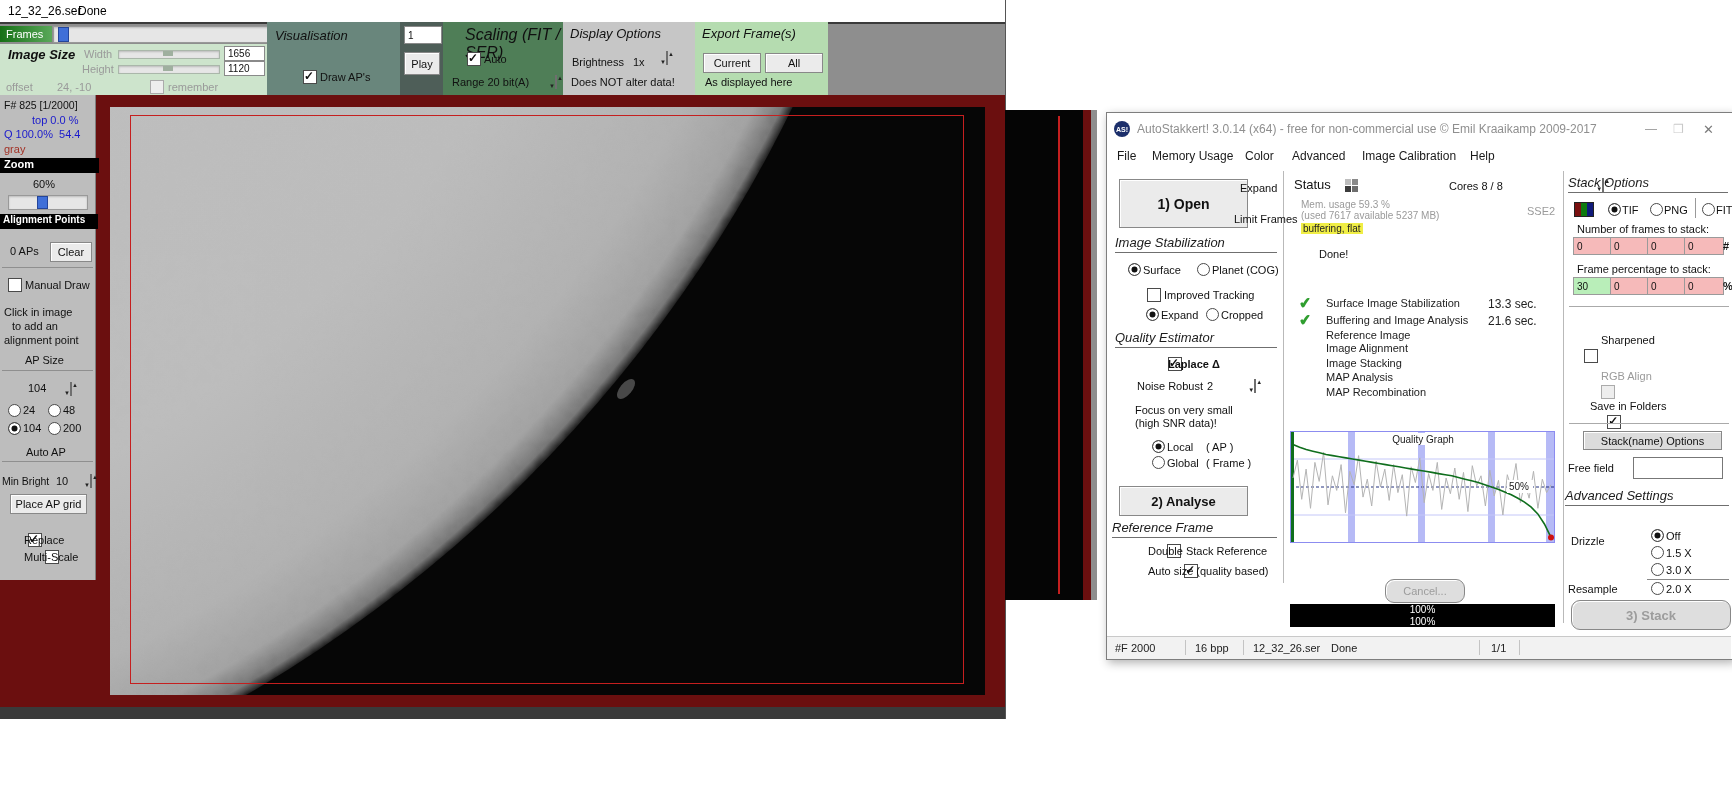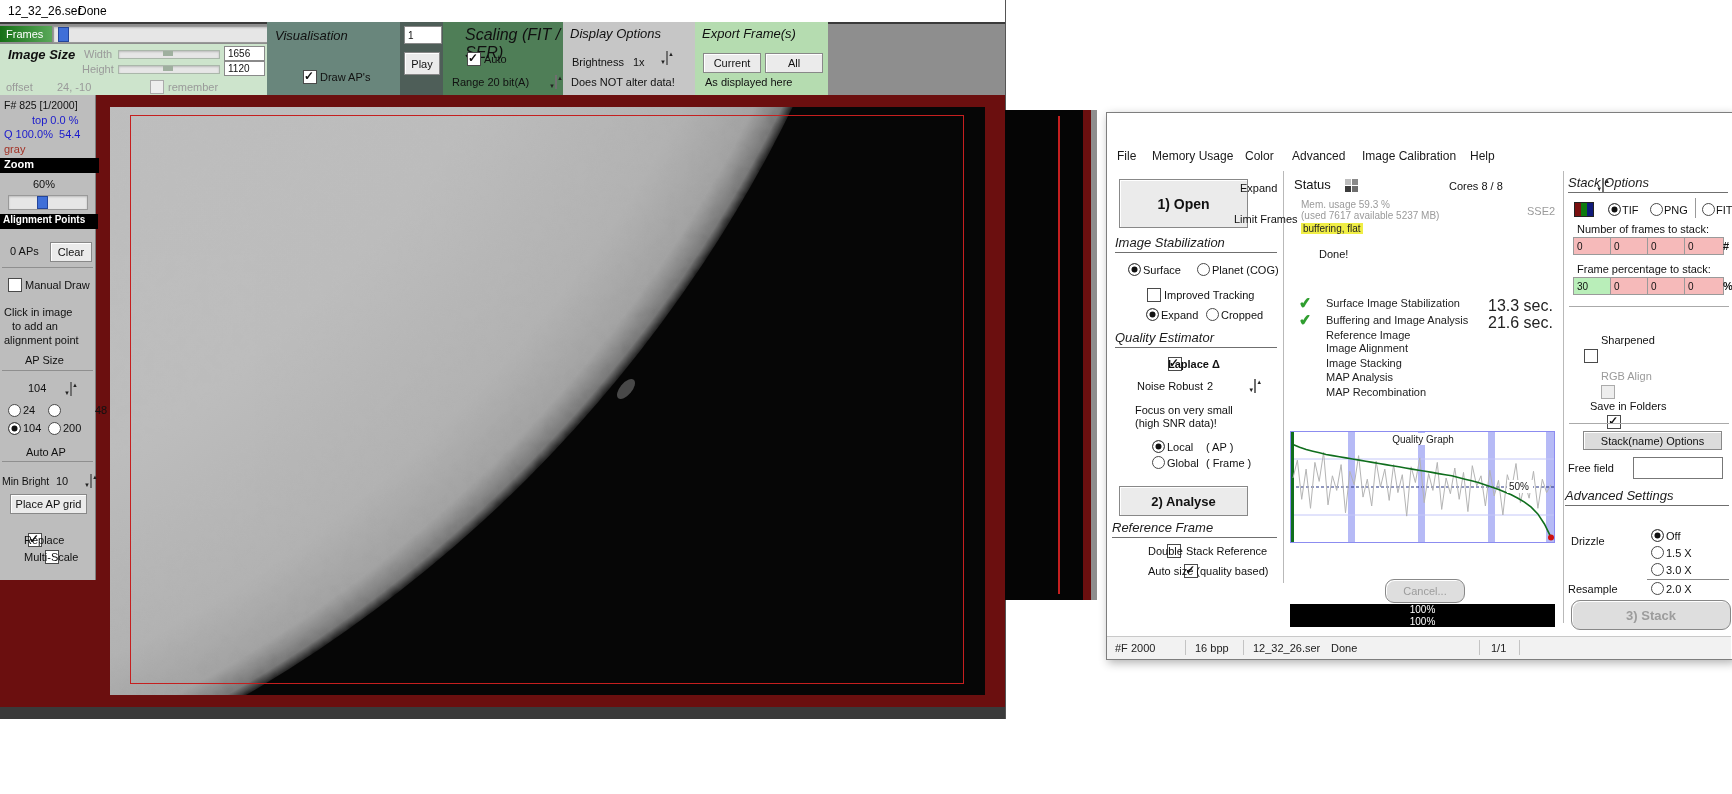--- a/index.html
+++ b/index.html
@@ -37,21 +37,21 @@
   .sidebar{left:0;top:95px;width:95px;height:485px;background:#bdbdbd;border-right:1px solid #808080;font-size:11px;}
   .blue{color:#1a1acc;}
   .brick{color:#a33226;}
   
   .aswin{left:1106px;top:112px;width:626px;height:546px;background:#fff;border:1px solid #7e7e7e;
          box-shadow:2px 3px 9px rgba(0,0,0,.30);font-size:11px;}
   .hdr{font-style:italic;font-size:13px;color:#1c1c1c;border-bottom:1px solid #6f6f6f;padding-bottom:2px;}
   .menu-item{position:absolute;top:4px;font-size:12px;color:#1a1a1a;}
   .vline{position:absolute;width:1px;background:#b9b9b9;}
   .task-lbl{position:absolute;left:219px;font-size:11px;color:#222;}
-  .task-time{position:absolute;left:381px;font-size:16px;color:#222;}
+  .task-time{position:absolute;left:381px;font-size:12px;color:#222;}
   .tick{position:absolute;left:192px;font-size:15px;font-weight:bold;color:#2f9e2f;transform:rotate(-6deg);}
   .pinkbox{position:absolute;width:35px;height:16px;background:#f6baba;border:1px solid #9a9a9a;font-size:10px;padding-left:3px;display:flex;align-items:center;}
   .greenbox{background:#b9eeb9;}
   .ylw{background:#f0ee45;color:#222;padding:0 2px;font-size:10px;}
   .statusbar{position:absolute;left:0;top:523px;width:624px;height:22px;background:#f2f2f2;border-top:1px solid #c9c9c9;}
   .statusbar span{position:absolute;top:5px;font-size:11px;color:#222;}
   .sbsep{position:absolute;top:3px;width:1px;height:15px;background:#c4c4c4;}
   .gridicon{position:absolute;width:13px;height:13px;}
   .gridicon i{position:absolute;width:6px;height:6px;}
 </style>
@@ -178,21 +178,21 @@
         <span class="abs" style="left:4px;top:211px;">Click in image</span>
         <span class="abs" style="left:4px;top:225px;margin-left:8px;">to add an</span>
         <span class="abs" style="left:4px;top:239px;">alignment point</span>
         <span class="abs" style="left:25px;top:259px;">AP Size</span>
         <div class="abs hr" style="left:2px;top:275px;width:91px;"></div>
         <span class="abs" style="left:28px;top:287px;">104</span>
         <span class="abs spin" style="left:53px;top:284px;"></span>
         <span class="abs radio" style="left:8px;top:309px;"></span>
         <span class="abs" style="left:23px;top:309px;">24</span>
         <span class="abs radio" style="left:48px;top:309px;"></span>
-        <span class="abs" style="left:63px;top:309px;margin-left:32px;">48</span>
+        <span class="abs" style="left:63px;top:309px;">48</span>
         <span class="abs radio sel" style="left:8px;top:327px;"></span>
         <span class="abs" style="left:23px;top:327px;">104</span>
         <span class="abs radio" style="left:48px;top:327px;"></span>
         <span class="abs" style="left:63px;top:327px;">200</span>
         <span class="abs" style="left:26px;top:351px;">Auto AP</span>
         <div class="abs hr" style="left:2px;top:366px;width:91px;"></div>
         <span class="abs" style="left:2px;top:380px;font-size:10.5px;">Min Bright</span>
         <span class="abs" style="left:56px;top:380px;">10</span>
         <span class="abs spin" style="left:71px;top:376px;"></span>
         <div class="abs btn" style="left:10px;top:399px;width:75px;height:18px;">Place AP grid</div>
@@ -206,20 +206,28 @@
 
   <div class="abs" style="left:1005px;top:110px;width:92px;height:490px;background:#050505;">
     <div class="abs" style="left:53px;top:6px;width:2px;height:478px;background:#c51f1f;"></div>
     <div class="abs" style="left:78px;top:0;width:8px;height:490px;background:#6b0f0f;"></div>
     <div class="abs" style="left:86px;top:0;width:6px;height:490px;background:#8e8e8e;"></div>
   </div>
 
   <div class="abs aswin">
 
     
+    <div class="abs" style="left:0;top:0;width:624px;height:32px;background:#fff;">
+      <span class="abs" style="left:7px;top:8px;width:16px;height:16px;border-radius:50%;background:#1c2f6b;color:#fff;
+                   font-size:7px;font-weight:bold;display:flex;align-items:center;justify-content:center;">AS!</span>
+      <span class="abs" style="left:30px;top:9px;font-size:12px;color:#8f8f8f;">AutoStakkert! 3.0.14 (x64) - free for non-commercial use © Emil Kraaikamp 2009-2017</span>
+      <span class="abs" style="left:538px;top:9px;color:#9a9a9a;font-size:12px;">—</span>
+      <span class="abs" style="left:566px;top:9px;color:#c9c9c9;font-size:12px;">❒</span>
+      <span class="abs" style="left:596px;top:9px;color:#7a7a7a;font-size:13px;">✕</span>
+    </div>
 
     
     <div class="abs" style="left:0;top:32px;width:624px;height:24px;background:#fff;">
       <span class="menu-item" style="left:10px;">File</span>
       <span class="menu-item" style="left:45px;">Memory Usage</span>
       <span class="menu-item" style="left:138px;">Color</span>
       <span class="menu-item" style="left:185px;">Advanced</span>
       <span class="menu-item" style="left:255px;">Image Calibration</span>
       <span class="menu-item" style="left:363px;">Help</span>
     </div>

